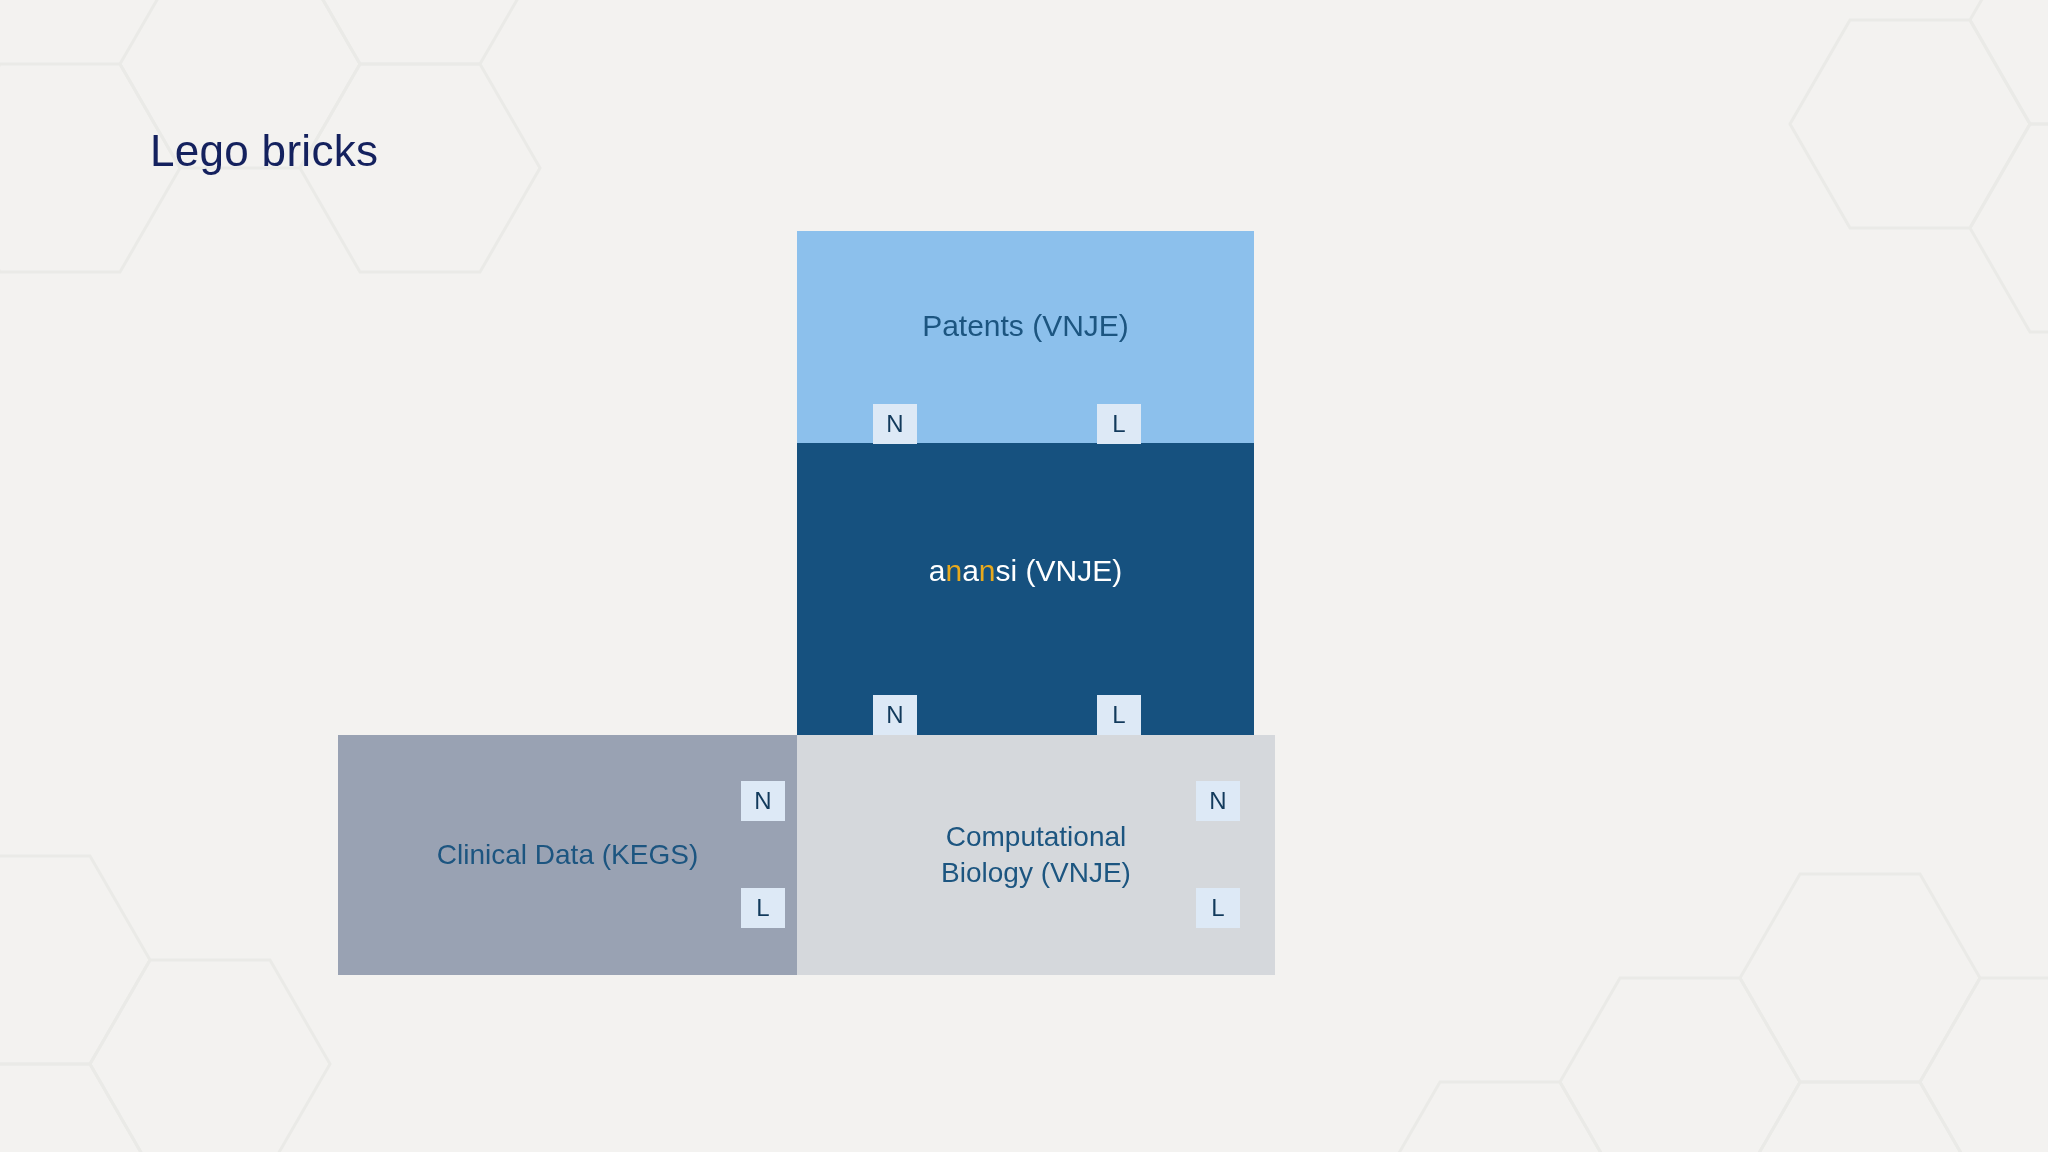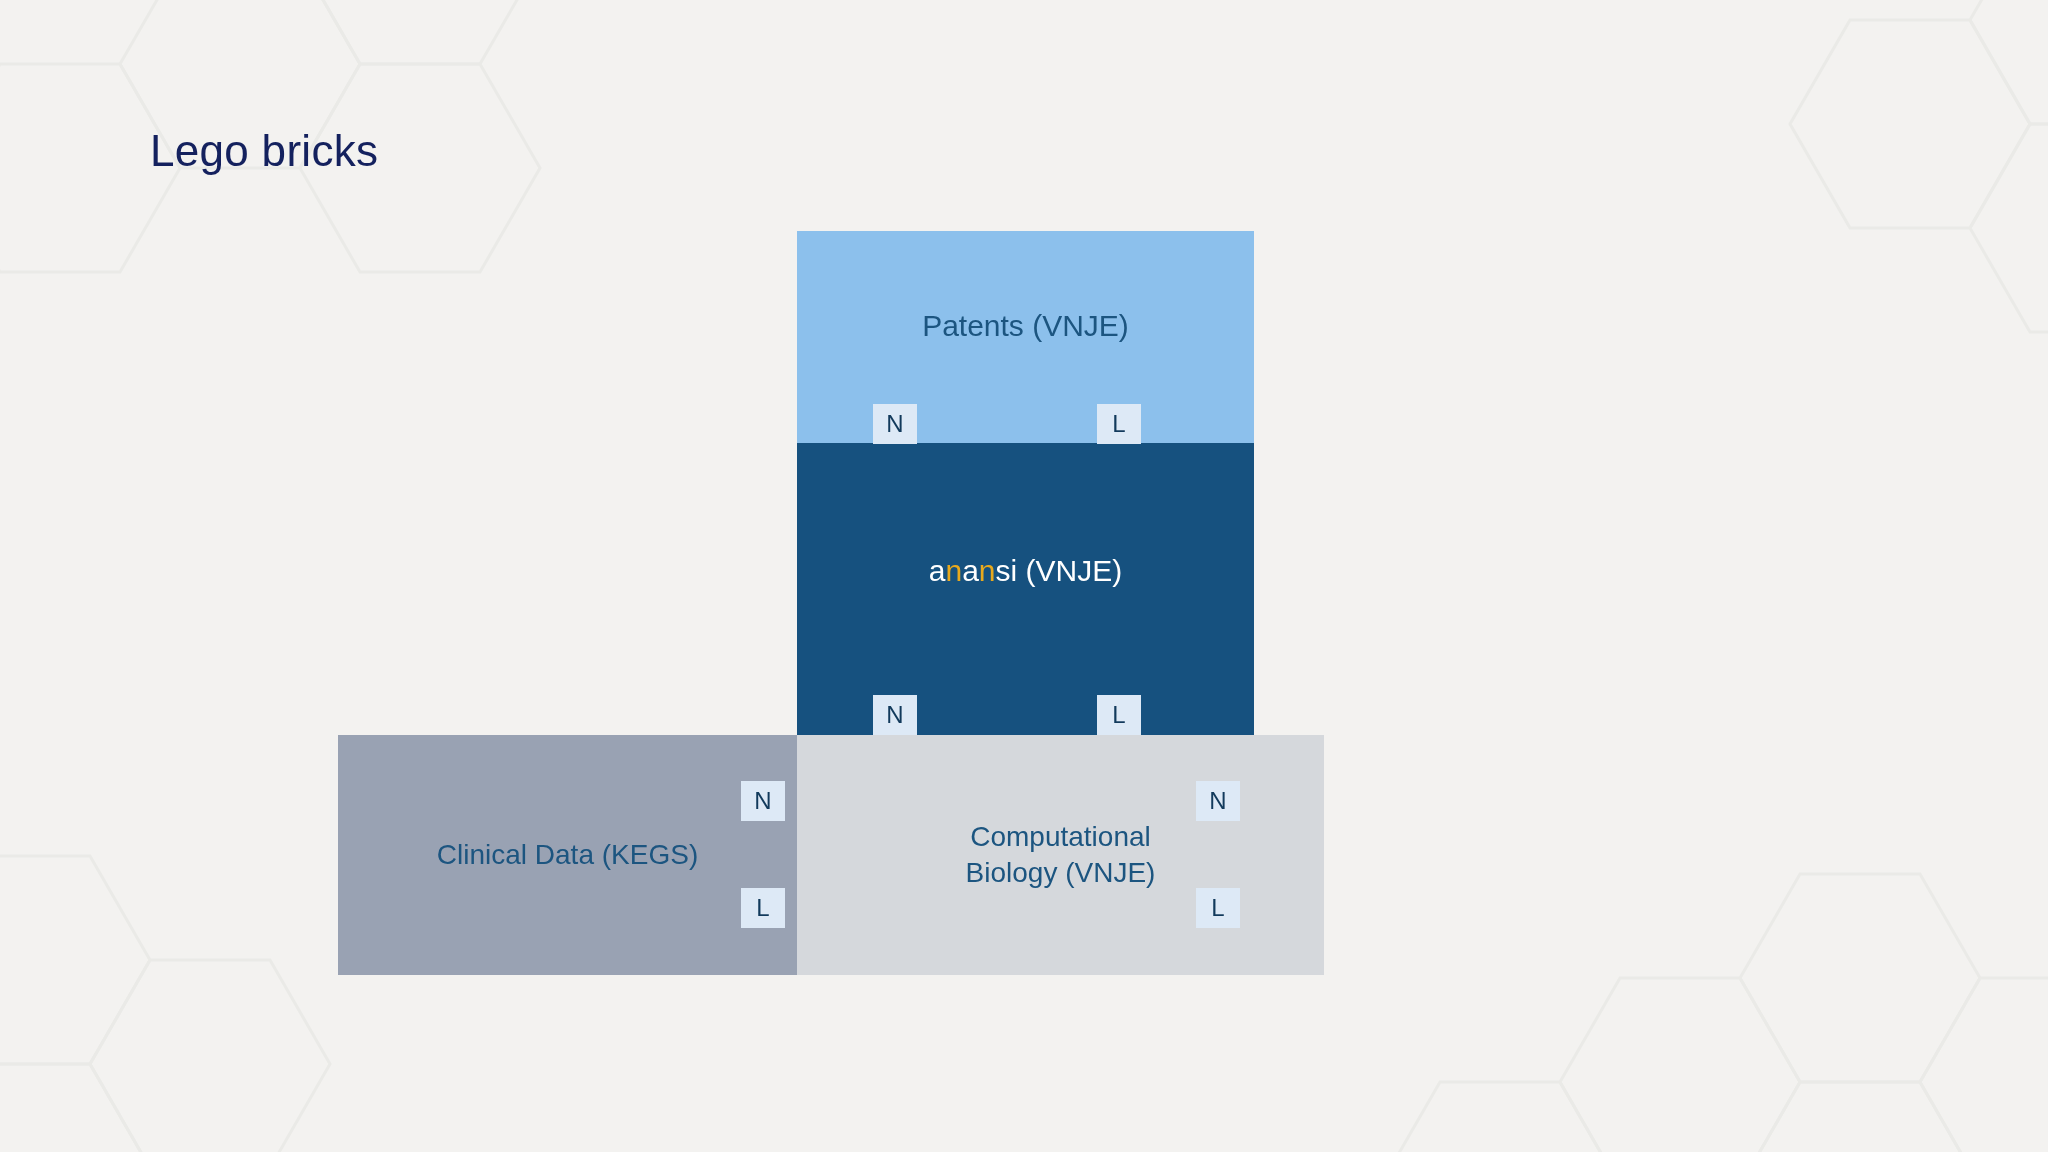--- a/index.html
+++ b/index.html
@@ -132,21 +132,21 @@
   #brick-clinical .brick-label {
     font-size: 28px;
     color: #1c5580;
     font-weight: 400;
   }
 
   
   #brick-compbio {
     left: 797px;
     top: 735px;
-    width: 527px;
+    width: 478px;
     height: 240px;
     background: #d5d8dc;
   }
   #brick-compbio .brick-label {
     font-size: 28px;
     color: #1c5580;
     font-weight: 400;
   }
 
   

